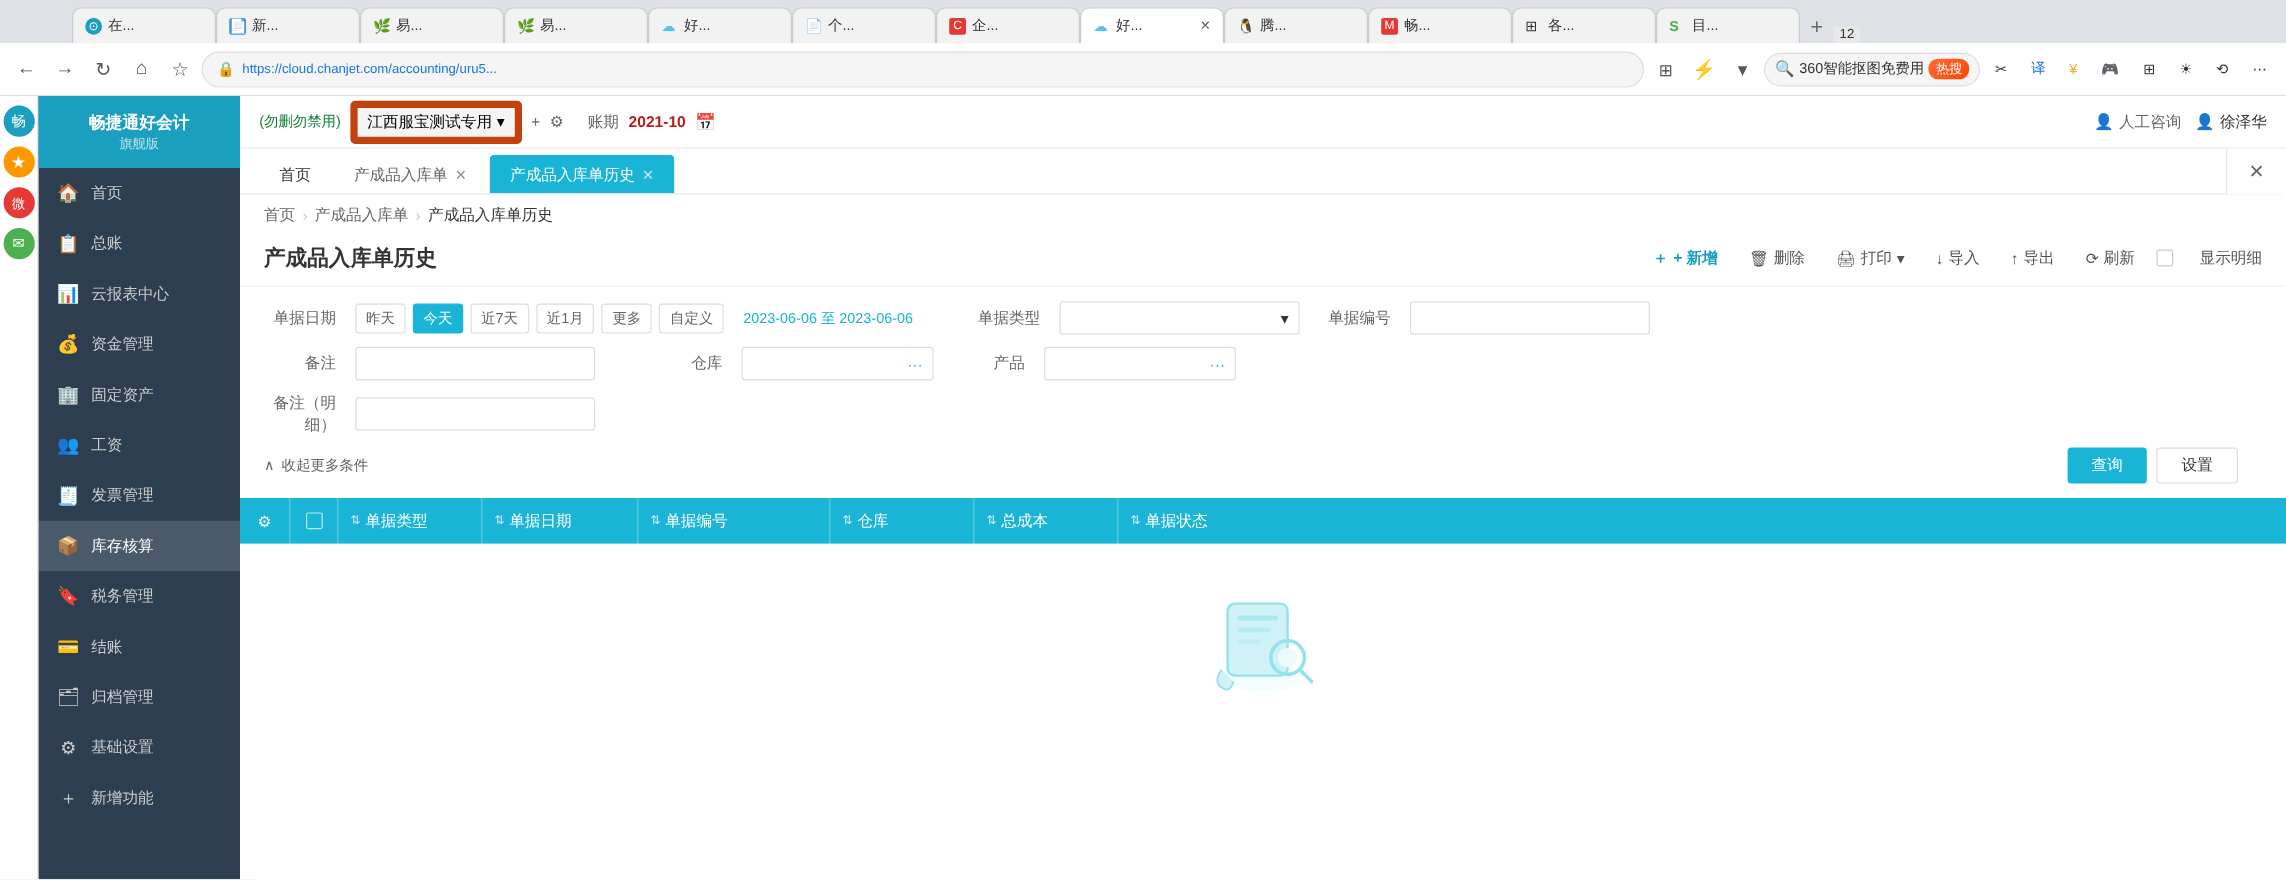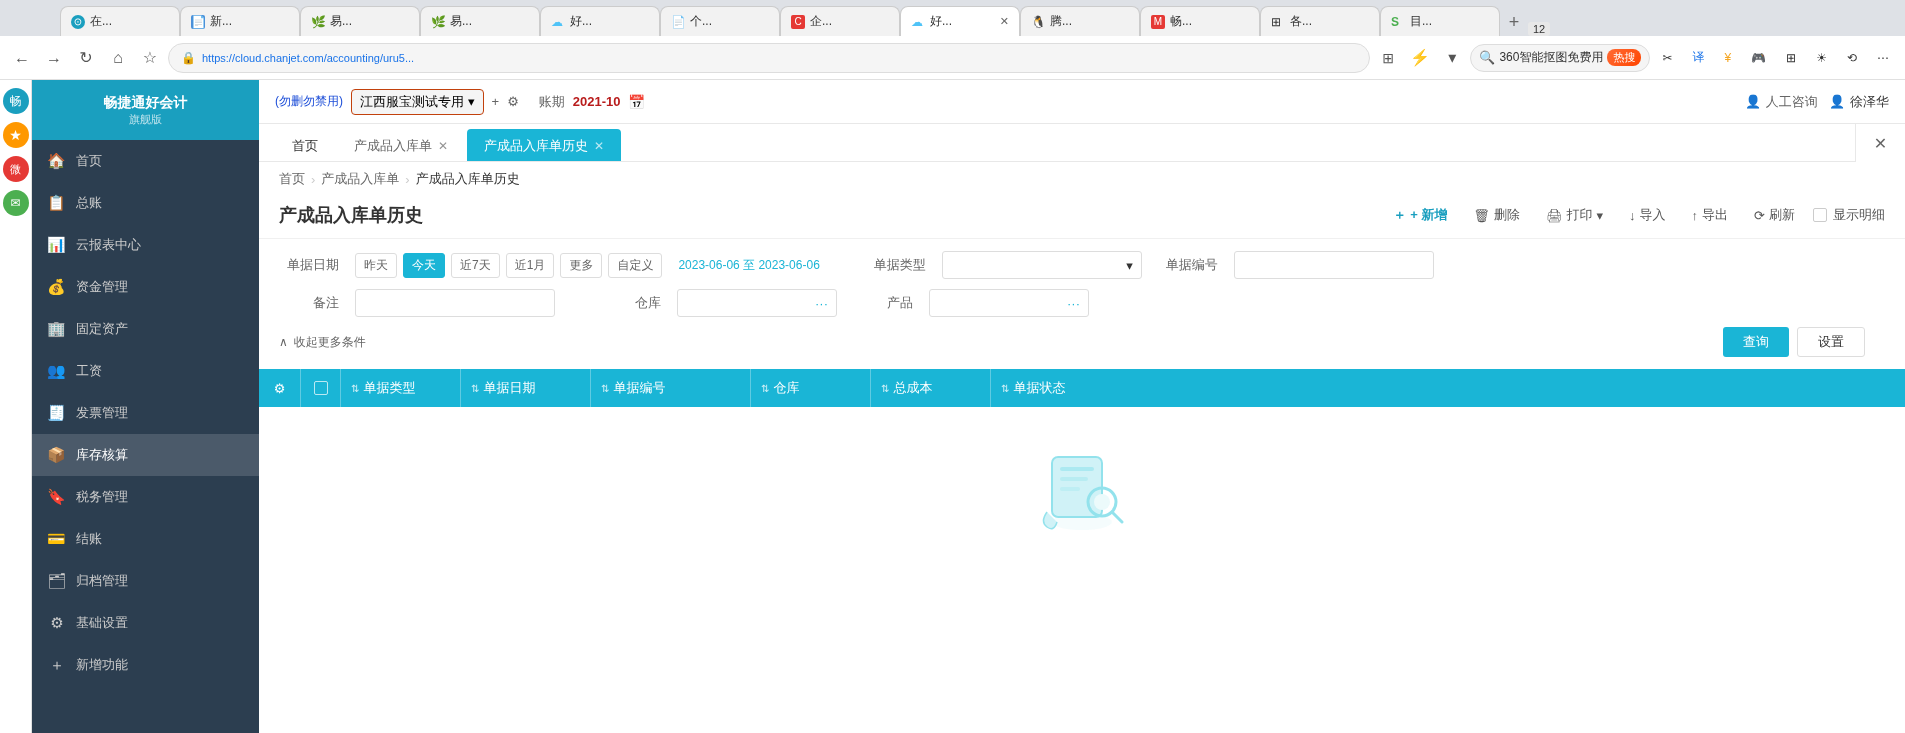--- a/index.html
+++ b/index.html
@@ -25,34 +25,34 @@
     .content-area { flex: 1; display: flex; overflow: hidden; }
 
     
     .app-sidebar { width: 32px; background: #fff; border-right: 1px solid #e0e0e0; display: flex; flex-direction: column; align-items: center; padding-top: 8px; gap: 8px; }
     .app-icon { width: 26px; height: 26px; border-radius: 50%; display: flex; align-items: center; justify-content: center; font-size: 14px; cursor: pointer; }
 
     
     .app-main { flex: 1; display: flex; overflow: hidden; }
 
     
-    .app-nav { width: 227px; background: #2c3e50; display: flex; flex-direction: column; }
+    .app-nav { width: 168px; background: #2c3e50; display: flex; flex-direction: column; }
     .app-nav-header { height: 60px; background: #1a9fbf; display: flex; align-items: center; justify-content: center; flex-direction: column; }
     .app-nav-title { color: #fff; font-size: 14px; font-weight: bold; }
     .app-nav-subtitle { color: rgba(255,255,255,0.7); font-size: 11px; }
     .nav-item { height: 42px; display: flex; align-items: center; padding: 0 16px; gap: 10px; color: #ccc; cursor: pointer; font-size: 13px; }
     .nav-item.active { background: rgba(255,255,255,0.15); color: #fff; }
     .nav-item-icon { width: 18px; height: 18px; display: flex; align-items: center; justify-content: center; font-size: 15px; }
 
     
     .main-content { flex: 1; display: flex; flex-direction: column; background: #f5f5f5; overflow: hidden; }
 
     
     .account-bar { height: 44px; background: #fff; border-bottom: 1px solid #e8e8e8; display: flex; align-items: center; padding: 0 16px; gap: 8px; }
-    .account-select { display: flex; align-items: center; gap: 4px; background: #f5f5f5; border: 1px solid #c2410c; border-radius: 4px; padding: 3px 8px; cursor: pointer; }
+    .account-select { display: flex; align-items: center; gap: 4px; background: #f5f5f5; border: 6px solid #c2410c; border-radius: 4px; padding: 3px 8px; cursor: pointer; }
     .period-label { color: #666; font-size: 13px; margin-left: 12px; }
     .period-value { color: #b91c1c; font-size: 13px; font-weight: bold; }
     .account-bar-right { margin-left: auto; display: flex; align-items: center; gap: 12px; }
     .ai-consult { display: flex; align-items: center; gap: 4px; color: #666; font-size: 13px; cursor: pointer; }
     .user-avatar { display: flex; align-items: center; gap: 4px; color: #333; font-size: 13px; cursor: pointer; }
 
     
     .page-tabs { height: 38px; background: #fff; border-bottom: 1px solid #e8e8e8; display: flex; align-items: flex-end; padding-left: 16px; }
     .page-tab { height: 32px; padding: 0 16px; display: flex; align-items: center; gap: 6px; font-size: 13px; color: #666; cursor: pointer; border: 1px solid transparent; border-bottom: none; margin-right: 2px; }
     .page-tab.active { background: #1ab5d6; color: #fff; border-radius: 4px 4px 0 0; }
@@ -60,21 +60,21 @@
     .page-tab-static { color: #333; }
 
     
     .page-inner { flex: 1; display: flex; flex-direction: column; background: #fff; margin: 0; overflow: hidden; }
 
     
     .page-header { padding: 14px 20px 10px; display: flex; align-items: center; justify-content: space-between; border-bottom: 1px solid #f0f0f0; }
     .page-title { font-size: 18px; color: #333; font-weight: bold; }
     .page-actions { display: flex; align-items: center; gap: 10px; }
     .action-btn { display: flex; align-items: center; gap: 4px; color: #555; font-size: 13px; cursor: pointer; padding: 4px 8px; border-radius: 4px; }
-    .show-detail { display: flex; align-items: center; gap: 6px; color: #555; font-size: 13px; }
+    .show-detail { display: flex; align-items: center; gap: 22px; color: #555; font-size: 13px; }
     .checkbox { width: 14px; height: 14px; border: 1px solid #ccc; border-radius: 2px; cursor: pointer; }
 
     
     .filter-area { padding: 12px 20px; background: #fff; }
     .filter-row { display: flex; align-items: center; gap: 16px; margin-bottom: 10px; }
     .filter-label { color: #666; font-size: 13px; width: 60px; text-align: right; flex-shrink: 0; }
     .date-filters { display: flex; align-items: center; gap: 6px; }
     .date-btn { padding: 3px 8px; border: 1px solid #ddd; border-radius: 3px; font-size: 12px; color: #666; cursor: pointer; background: #fff; }
     .date-btn.active { background: #1ab5d6; color: #fff; border-color: #1ab5d6; }
     .date-range { color: #1ab5d6; font-size: 12px; }
@@ -261,21 +261,21 @@
         </div>
         <div class="nav-item">
           <span class="nav-item-icon">＋</span>
           <span>新增功能</span>
         </div>
       </div>
 
       <div class="main-content">
 
         <div class="account-bar">
-          <span style="color:#1d4ed8;font-size:12px;">(勿删勿禁用)</span>
+          <span style="color:#15803d;font-size:12px;">(勿删勿禁用)</span>
           <div class="account-select">
             <span>江西服宝测试专用</span>
             <span>▾</span>
           </div>
           <div style="color:#666;cursor:pointer;">+</div>
           <div style="color:#666;cursor:pointer;">⚙</div>
           <span class="period-label">账期</span>
           <span class="period-value">2021-10</span>
           <div style="color:#1a9fbf;cursor:pointer;font-size:14px;">📅</div>
           <div class="account-bar-right">
@@ -382,20 +382,24 @@
                 <span></span>
                 <span class="ellipsis-icon" style="color:#1ab5d6;">···</span>
               </div>
               <span class="filter-label">产品</span>
               <div class="filter-select" style="min-width:160px;">
                 <span></span>
                 <span style="color:#1ab5d6;">···</span>
               </div>
             </div>
 
+            <div class="filter-row">
+              <span class="filter-label">备注（明细）</span>
+              <input class="filter-input" type="text" style="min-width: 200px;">
+            </div>
 
             <div style="display:flex;align-items:center;justify-content:space-between;margin-top:4px;">
               <div class="collapse-btn">
                 <span>∧</span>
                 <span>收起更多条件</span>
               </div>
               <div style="display:flex;gap:8px;margin-right:20px;">
                 <button style="background:#1ab5d6;color:#fff;border:none;border-radius:3px;padding:5px 20px;font-size:13px;cursor:pointer;">查询</button>
                 <button style="background:#fff;color:#333;border:1px solid #ddd;border-radius:3px;padding:5px 20px;font-size:13px;cursor:pointer;">设置</button>
               </div>

